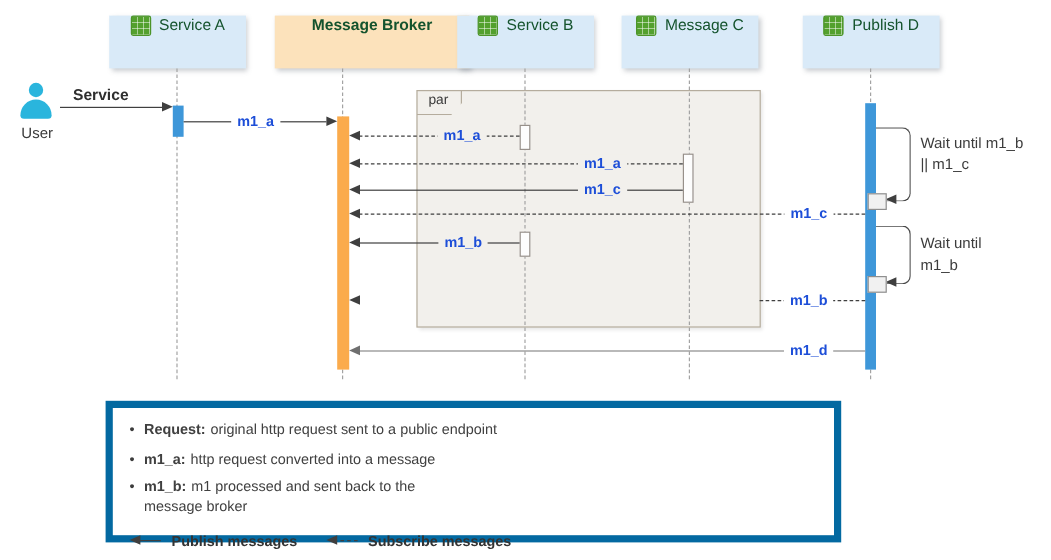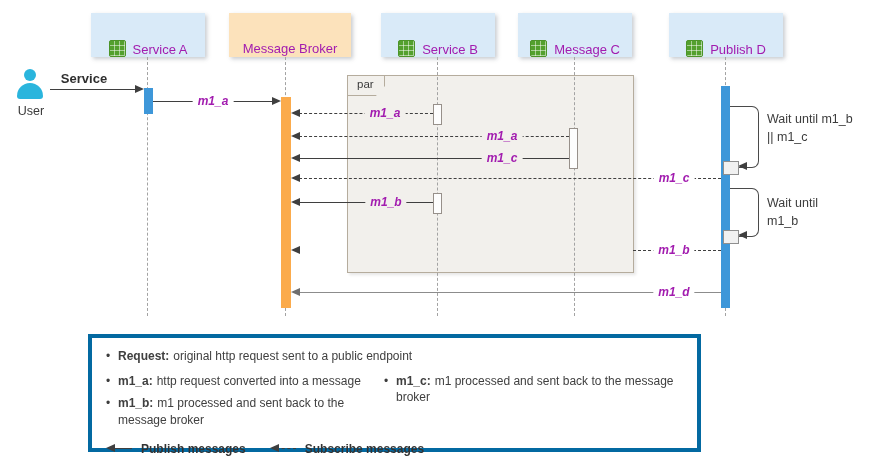--- a/index.html
+++ b/index.html
@@ -1,23 +1,23 @@
 <!DOCTYPE html>
 <html><head>
 <meta charset="utf-8">
 <style>
   html,body{margin:0;padding:0;background:#fff;}
   #canvas{position:relative;width:876px;height:467px;background:#fff;overflow:hidden;
           font-family:"Liberation Sans",sans-serif;color:#3a3a3a;}
   
-  .head-box{position:absolute;top:13px;width:114px;height:44px;display:flex;align-items:flex-end;
-            justify-content:center;gap:7px;font-size:13px;color:#a21caf;
+  .head-box{position:absolute;top:13px;width:114px;height:44px;display:flex;align-items:flex-start;
+            justify-content:center;gap:7px;font-size:13px;color:#14532d;
             box-shadow:2px 2px 4px rgba(100,110,120,.35);}
   .head-service{background:#d9eaf8;}
-  .head-broker{background:#fce2bb;text-align:center;line-height:1.25;padding:0 4px;}
+  .head-broker{background:#fce2bb;text-align:center;line-height:1.25;padding:0 24px;font-weight:bold;}
   .grid-icon{width:15px;height:15px;border-radius:2px;background-color:#53a02e;border:1px solid #4c9429;
      background-image:repeating-linear-gradient(to right, transparent 0 4px, rgba(255,255,255,.5) 4px 5px),
                       repeating-linear-gradient(to bottom, transparent 0 4px, rgba(255,255,255,.5) 4px 5px);}
   
   .lifeline{position:absolute;top:57px;height:259px;width:0;border-left:1px dashed #a3a3a3;z-index:3;}
   .bar{position:absolute;z-index:4;}
   .bar-blue{background:#3e97d9;}
   .bar-orange{background:#fbab4c;}
   .bar-white{background:#fdfdfd;border:1px solid #97908a;}
   .dsquare{position:absolute;width:14px;height:12px;background:#f1f1f1;border:1px solid #8f8f8f;z-index:6;}
@@ -29,34 +29,34 @@
         display:flex;align-items:flex-start;padding:2px 0 0 9px;box-sizing:border-box;
         clip-path:polygon(0 0,100% 0,100% 52%,76% 100%,0 100%);}
   
   .msg-line{position:absolute;height:0;z-index:4;border-top:1.5px solid #3f3f3f;}
   .msg-line.dashed{border-top-style:dashed;}
   .msg-line.gray{border-top-color:#8c8c8c;}
   .ah{position:absolute;width:0;height:0;z-index:5;}
   .ah-left{border-top:4.5px solid transparent;border-bottom:4.5px solid transparent;border-right:9px solid #3f3f3f;}
   .ah-right{border-top:4.5px solid transparent;border-bottom:4.5px solid transparent;border-left:9px solid #3f3f3f;}
   .ah-gray{border-right-color:#6f6f6f;}
-  .msg-label{position:absolute;transform:translateX(-50%);font-size:12px;font-weight:bold;color:#a21caf;
-             padding:0 5px;z-index:5;white-space:nowrap;font-style:italic;}
+  .msg-label{position:absolute;transform:translateX(-50%);font-size:12px;font-weight:bold;color:#1d4ed8;
+             padding:0 5px;z-index:5;white-space:nowrap;}
   .bg-white{background:#fff;} .bg-frag{background:#f2f0ec;}
   .loop{position:absolute;left:730px;width:29px;border:1.4px solid #4a4a4a;border-left:none;
         border-radius:0 7px 7px 0;z-index:4;box-sizing:border-box;}
   .wait-note{position:absolute;left:767px;font-size:12.5px;color:#3c3c3c;line-height:1.45;z-index:5;white-space:nowrap;}
   
   .actor-head{position:absolute;width:12px;height:12px;border-radius:50%;background:#2ab5dd;z-index:4;}
   .actor-body{position:absolute;width:26px;height:16px;border-radius:13px 13px 3px 3px;background:#2ab5dd;z-index:4;}
   .actor-label{position:absolute;transform:translateX(-50%);font-size:12.5px;color:#3a3a3a;z-index:4;}
   .req-label{position:absolute;transform:translateX(-50%);font-size:13px;font-weight:bold;color:#2f2f2f;z-index:5;}
   
   .legend{position:absolute;left:88px;top:334px;width:613px;height:118px;background:#fff;
-          border:4px solid #0369a1;box-sizing:border-box;padding:10px 14px;font-size:12px;color:#404040;}
+          border:6px solid #0369a1;box-sizing:border-box;padding:10px 14px;font-size:12px;color:#404040;}
   .li{display:flex;align-items:flex-start;line-height:1.35;}
   .li .bullet{width:12px;flex:0 0 12px;color:#3c3c3c;}
   .li .bullet::before{content:"\2022";}
   .li b{margin-right:4px;white-space:nowrap;}
   .legend-cols{display:flex;margin-top:9px;}
   .legend-col-left{width:268px;margin-right:10px;}
   .legend-col-left .li{margin-bottom:6px;}
   .legend-col-right{flex:1;}
   .legend-col-right .li{margin-bottom:6px;}
   .legend-arrows{display:flex;align-items:center;margin-top:8px;}
@@ -175,24 +175,20 @@
         <div class="li">
           <span class="bullet"></span>
           <span><b>m1_a:</b><span>http request converted into a message</span></span>
         </div>
         <div class="li">
           <span class="bullet"></span>
           <span><b>m1_b:</b><span>m1 processed and sent back to the message broker</span></span>
         </div>
       </div>
       <div class="legend-col-right">
-        <div class="li">
-          <span class="bullet"></span>
-          <span><b>m1_c:</b><span>m1 processed and sent back to the message broker</span></span>
-        </div>
       </div>
     </div>
     <div class="legend-arrows">
       <span class="la-glyph">
           <span class="hd"></span>
           <span class="ln"></span>
         </span>
       <b>Publish messages</b>
       <span class="la-glyph">
           <span class="hd"></span>

